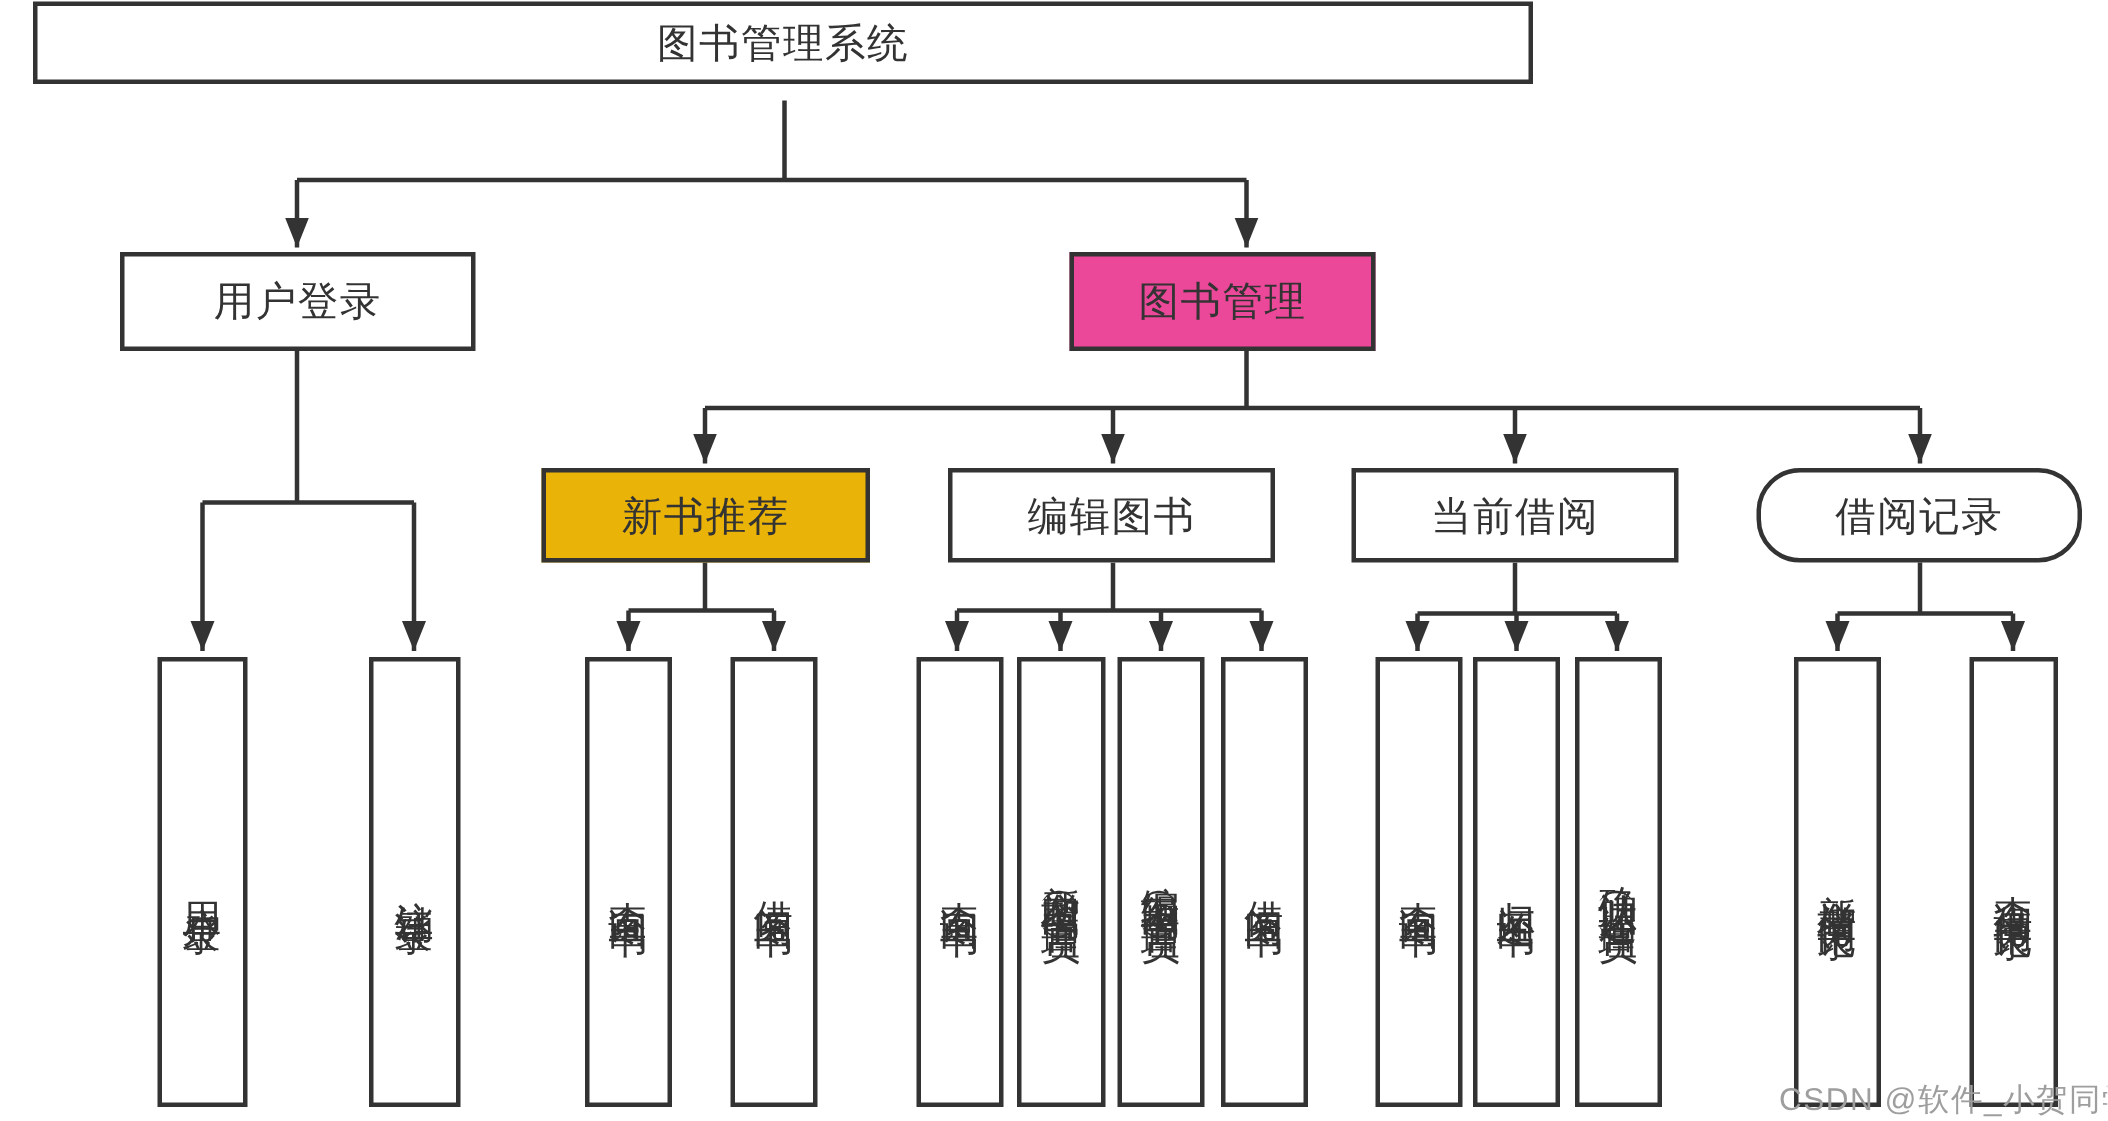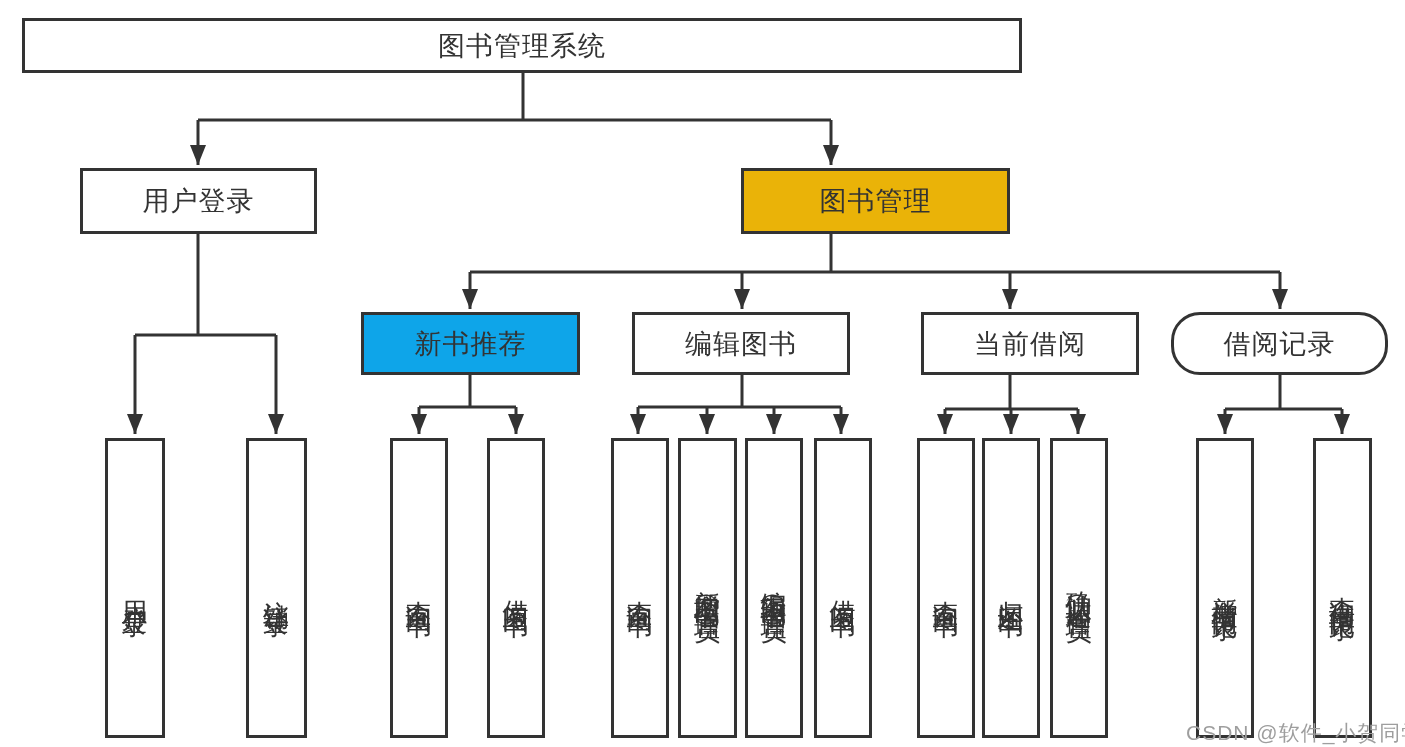--- a/index.html
+++ b/index.html
@@ -95,28 +95,28 @@
       <line x1="945" y1="409" x2="945" y2="434" marker-end="url(#arr)"></line>
       <line x1="1011" y1="409" x2="1011" y2="434" marker-end="url(#arr)"></line>
       <line x1="1078" y1="409" x2="1078" y2="434" marker-end="url(#arr)"></line>
 
       <path d="M1280 375 V409 M1225 409 H1342"></path>
       <line x1="1225" y1="409" x2="1225" y2="434" marker-end="url(#arr)"></line>
       <line x1="1342" y1="409" x2="1342" y2="434" marker-end="url(#arr)"></line>
     </g>
   </svg>
 
-  <div class="box h-box" style="left: 22px; top: 18px; width: 1000px; height: 55px; border-color: rgb(51, 51, 51); color: rgb(51, 51, 51); background: rgb(255, 255, 255);">图书管理系统</div>
+  <div class="box h-box" style="left: 22px; top: 1px; width: 1000px; height: 55px; border-color: rgb(51, 51, 51); color: rgb(51, 51, 51); background: rgb(255, 255, 255);">图书管理系统</div>
 
   <div class="box h-box" style="left: 80px; top: 168px; width: 237px; height: 66px; border-color: rgb(51, 51, 51); color: rgb(51, 51, 51); background: rgb(255, 255, 255);">用户登录</div>
-  <div class="box h-box" style="left: 713px; top: 168px; width: 269px; height: 66px; border-color: rgb(51, 51, 51); color: rgb(51, 51, 51); background: #eab308; margin-left: 28px;">图书管理</div>
+  <div class="box h-box" style="left: 713px; top: 168px; width: 204px; height: 66px; border-color: rgb(51, 51, 51); color: rgb(51, 51, 51); background: #ec4899;">图书管理</div>
 
-  <div class="box h-box" style="left: 361px; top: 312px; width: 219px; height: 63px; border-color: rgb(51, 51, 51); color: rgb(51, 51, 51); background: #0ea5e9;">新书推荐</div>
+  <div class="box h-box" style="left: 361px; top: 312px; width: 219px; height: 63px; border-color: rgb(51, 51, 51); color: rgb(51, 51, 51); background: #eab308;">新书推荐</div>
   <div class="box h-box" style="left: 632px; top: 312px; width: 218px; height: 63px; border-color: rgb(51, 51, 51); color: rgb(51, 51, 51); background: rgb(255, 255, 255);">编辑图书</div>
-  <div class="box h-box" style="left: 901px; top: 312px; width: 218px; height: 63px; border-color: rgb(51, 51, 51); color: rgb(51, 51, 51); background: rgb(255, 255, 255); margin-left: 20px;">当前借阅</div>
+  <div class="box h-box" style="left: 901px; top: 312px; width: 218px; height: 63px; border-color: rgb(51, 51, 51); color: rgb(51, 51, 51); background: rgb(255, 255, 255);">当前借阅</div>
   <div class="box h-box" style="left: 1171px; top: 312px; width: 217px; height: 63px; border-color: rgb(51, 51, 51); color: rgb(51, 51, 51); background: rgb(255, 255, 255); border-radius: 29px;">借阅记录</div>
 
   <div class="box v-box" style="left: 105px; top: 438px; width: 60px; height: 300px; border-color: rgb(51, 51, 51); color: rgb(51, 51, 51); background: rgb(255, 255, 255);">用户登录</div>
   <div class="box v-box" style="left: 246px; top: 438px; width: 61px; height: 300px; border-color: rgb(51, 51, 51); color: rgb(51, 51, 51); background: rgb(255, 255, 255);">注销登录</div>
 
   <div class="box v-box" style="left: 390px; top: 438px; width: 58px; height: 300px; border-color: rgb(51, 51, 51); color: rgb(51, 51, 51); background: rgb(255, 255, 255);">查询图书</div>
   <div class="box v-box" style="left: 487px; top: 438px; width: 58px; height: 300px; border-color: rgb(51, 51, 51); color: rgb(51, 51, 51); background: rgb(255, 255, 255);">借阅图书</div>
 
   <div class="box v-box" style="left: 611px; top: 438px; width: 58px; height: 300px; border-color: rgb(51, 51, 51); color: rgb(51, 51, 51); background: rgb(255, 255, 255);">查询图书</div>
   <div class="box v-box" style="left: 678px; top: 438px; width: 59px; height: 300px; border-color: rgb(51, 51, 51); color: rgb(51, 51, 51); background: rgb(255, 255, 255);">新增图书（管理员）</div>

